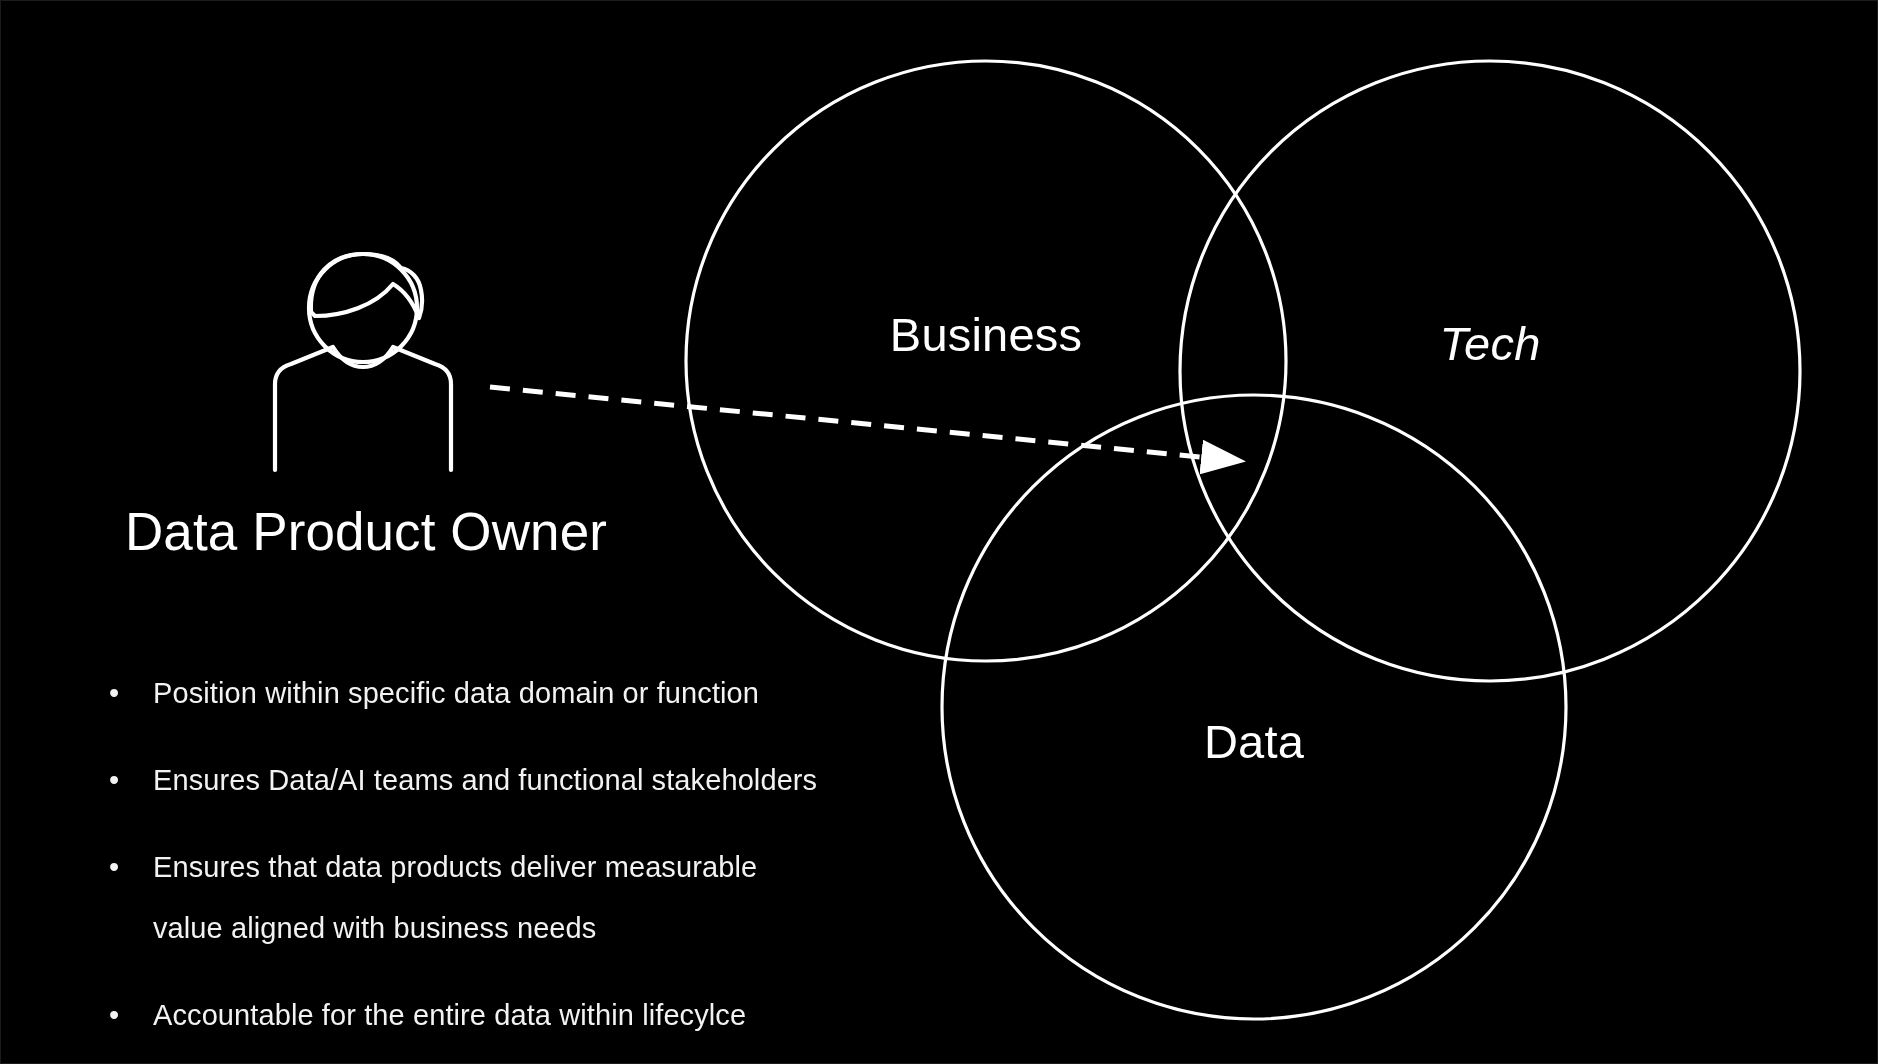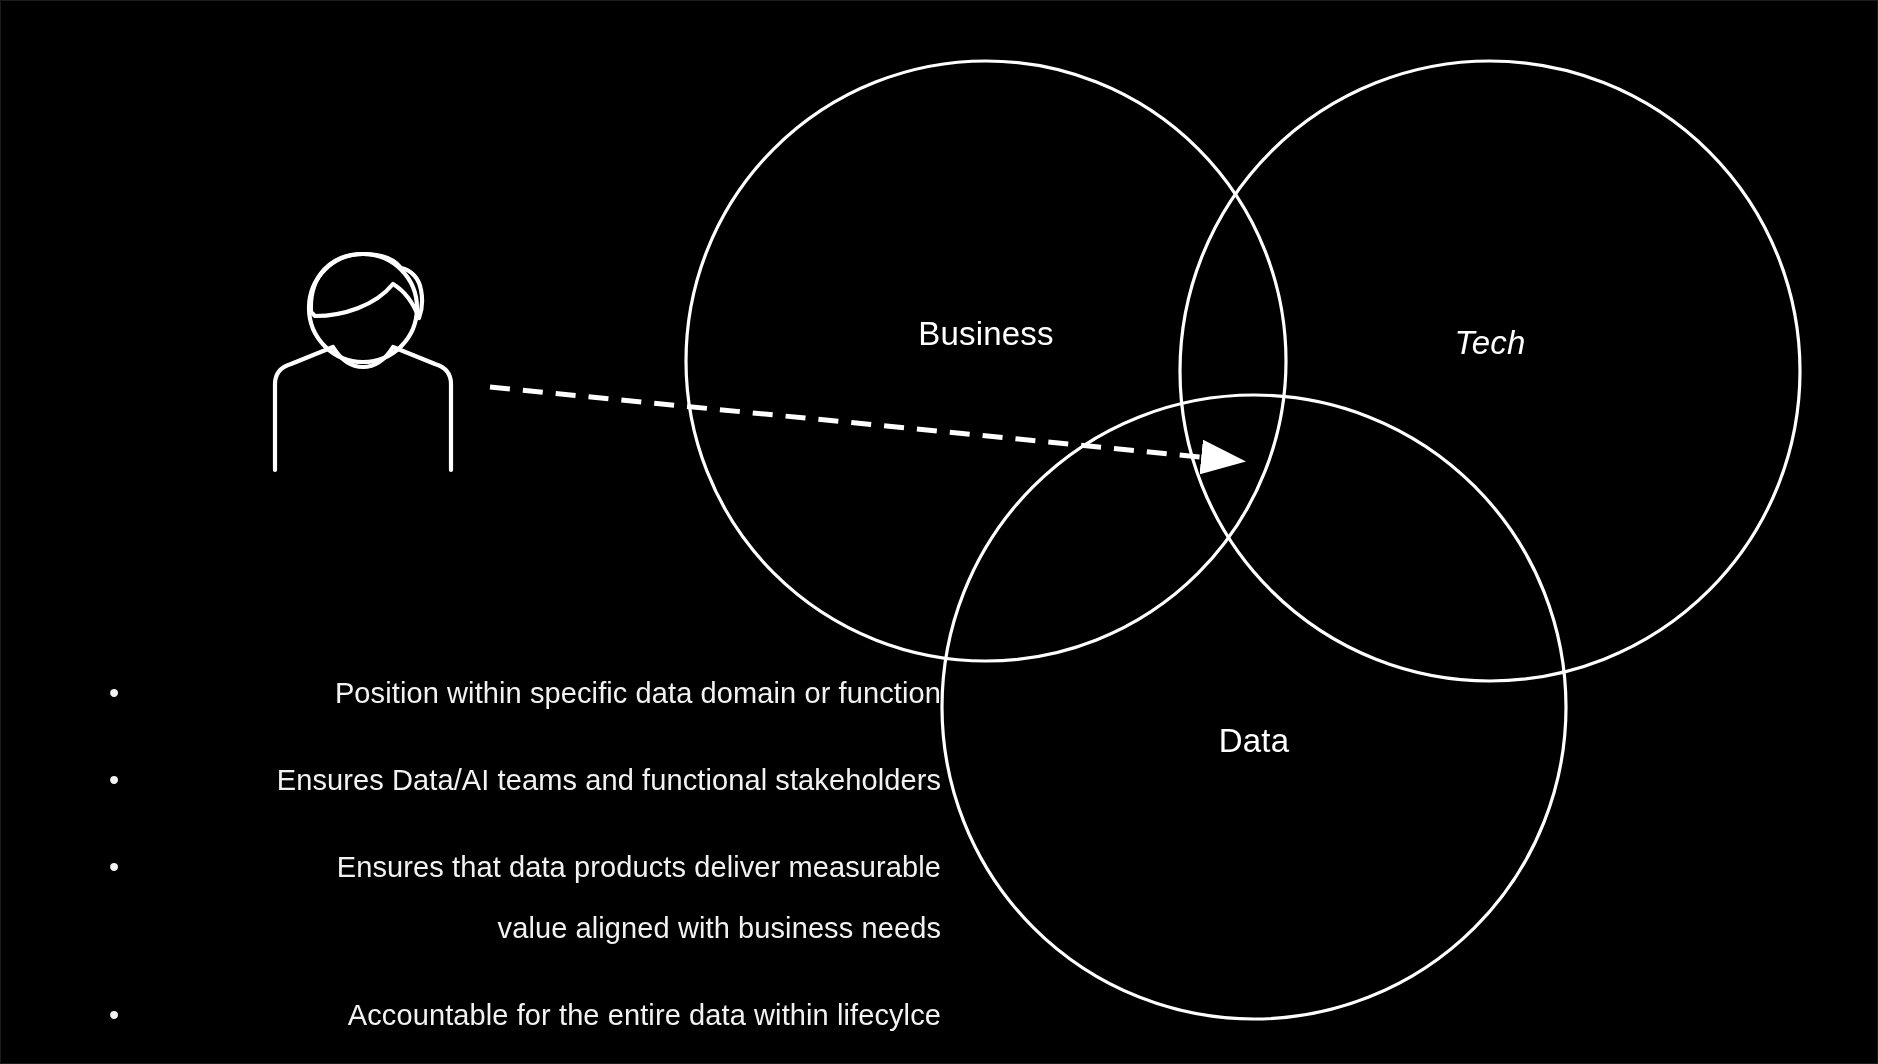--- a/index.html
+++ b/index.html
@@ -25,21 +25,21 @@
   #venn {
     position: absolute;
     left: 0;
     top: 0;
     width: 1878px;
     height: 1064px;
   }
   .venn-label {
     position: absolute;
     color: #ffffff;
-    font-size: 33px;
+    font-size: 47px;
     font-weight: 400;
     letter-spacing: 0.2px;
     white-space: nowrap;
     transform: translate(-50%, -50%);
   }
   #label-business { left: 985px; top: 333px; }
   #label-tech     { left: 1489px; top: 342px; font-style: italic; }
   #label-data     { left: 1253px; top: 708px; margin-top: 32px; }
 
   
@@ -89,21 +89,20 @@
     top: 0;
     width: 14px;
     line-height: 61px;
     color: #f2f2f2;
     font-size: 29px;
     text-align: left;
   }
   #bullet-list li .txt {
     display: block;
     white-space: pre-line;
-    text-align: right;
   }
 </style>
 </head>
 <body>
 
 <div id="slide">
 
   <svg id="venn" viewBox="0 0 1878 1064">
     <defs>
       <marker id="arrowhead" markerWidth="9" markerHeight="7" refX="8" refY="3.5" orient="auto" markerUnits="strokeWidth">
@@ -145,20 +144,21 @@
                C 16 140, 22 133, 32 130
                L 74 113
                C 82 126, 92 133, 104 133
                C 116 133, 126 126, 134 113
                L 176 130
                C 186 133, 192 140, 192 150
                L192 236"></path>
     </g>
   </svg>
 
+  <div id="role-title">Data Product Owner</div>
 
   <ul id="bullet-list">
     <li>
       <span class="dot">•</span>
       <span class="txt">Position within specific data domain or function</span>
     </li>
     <li>
       <span class="dot">•</span>
       <span class="txt">Ensures Data/AI teams and functional stakeholders</span>
     </li>

